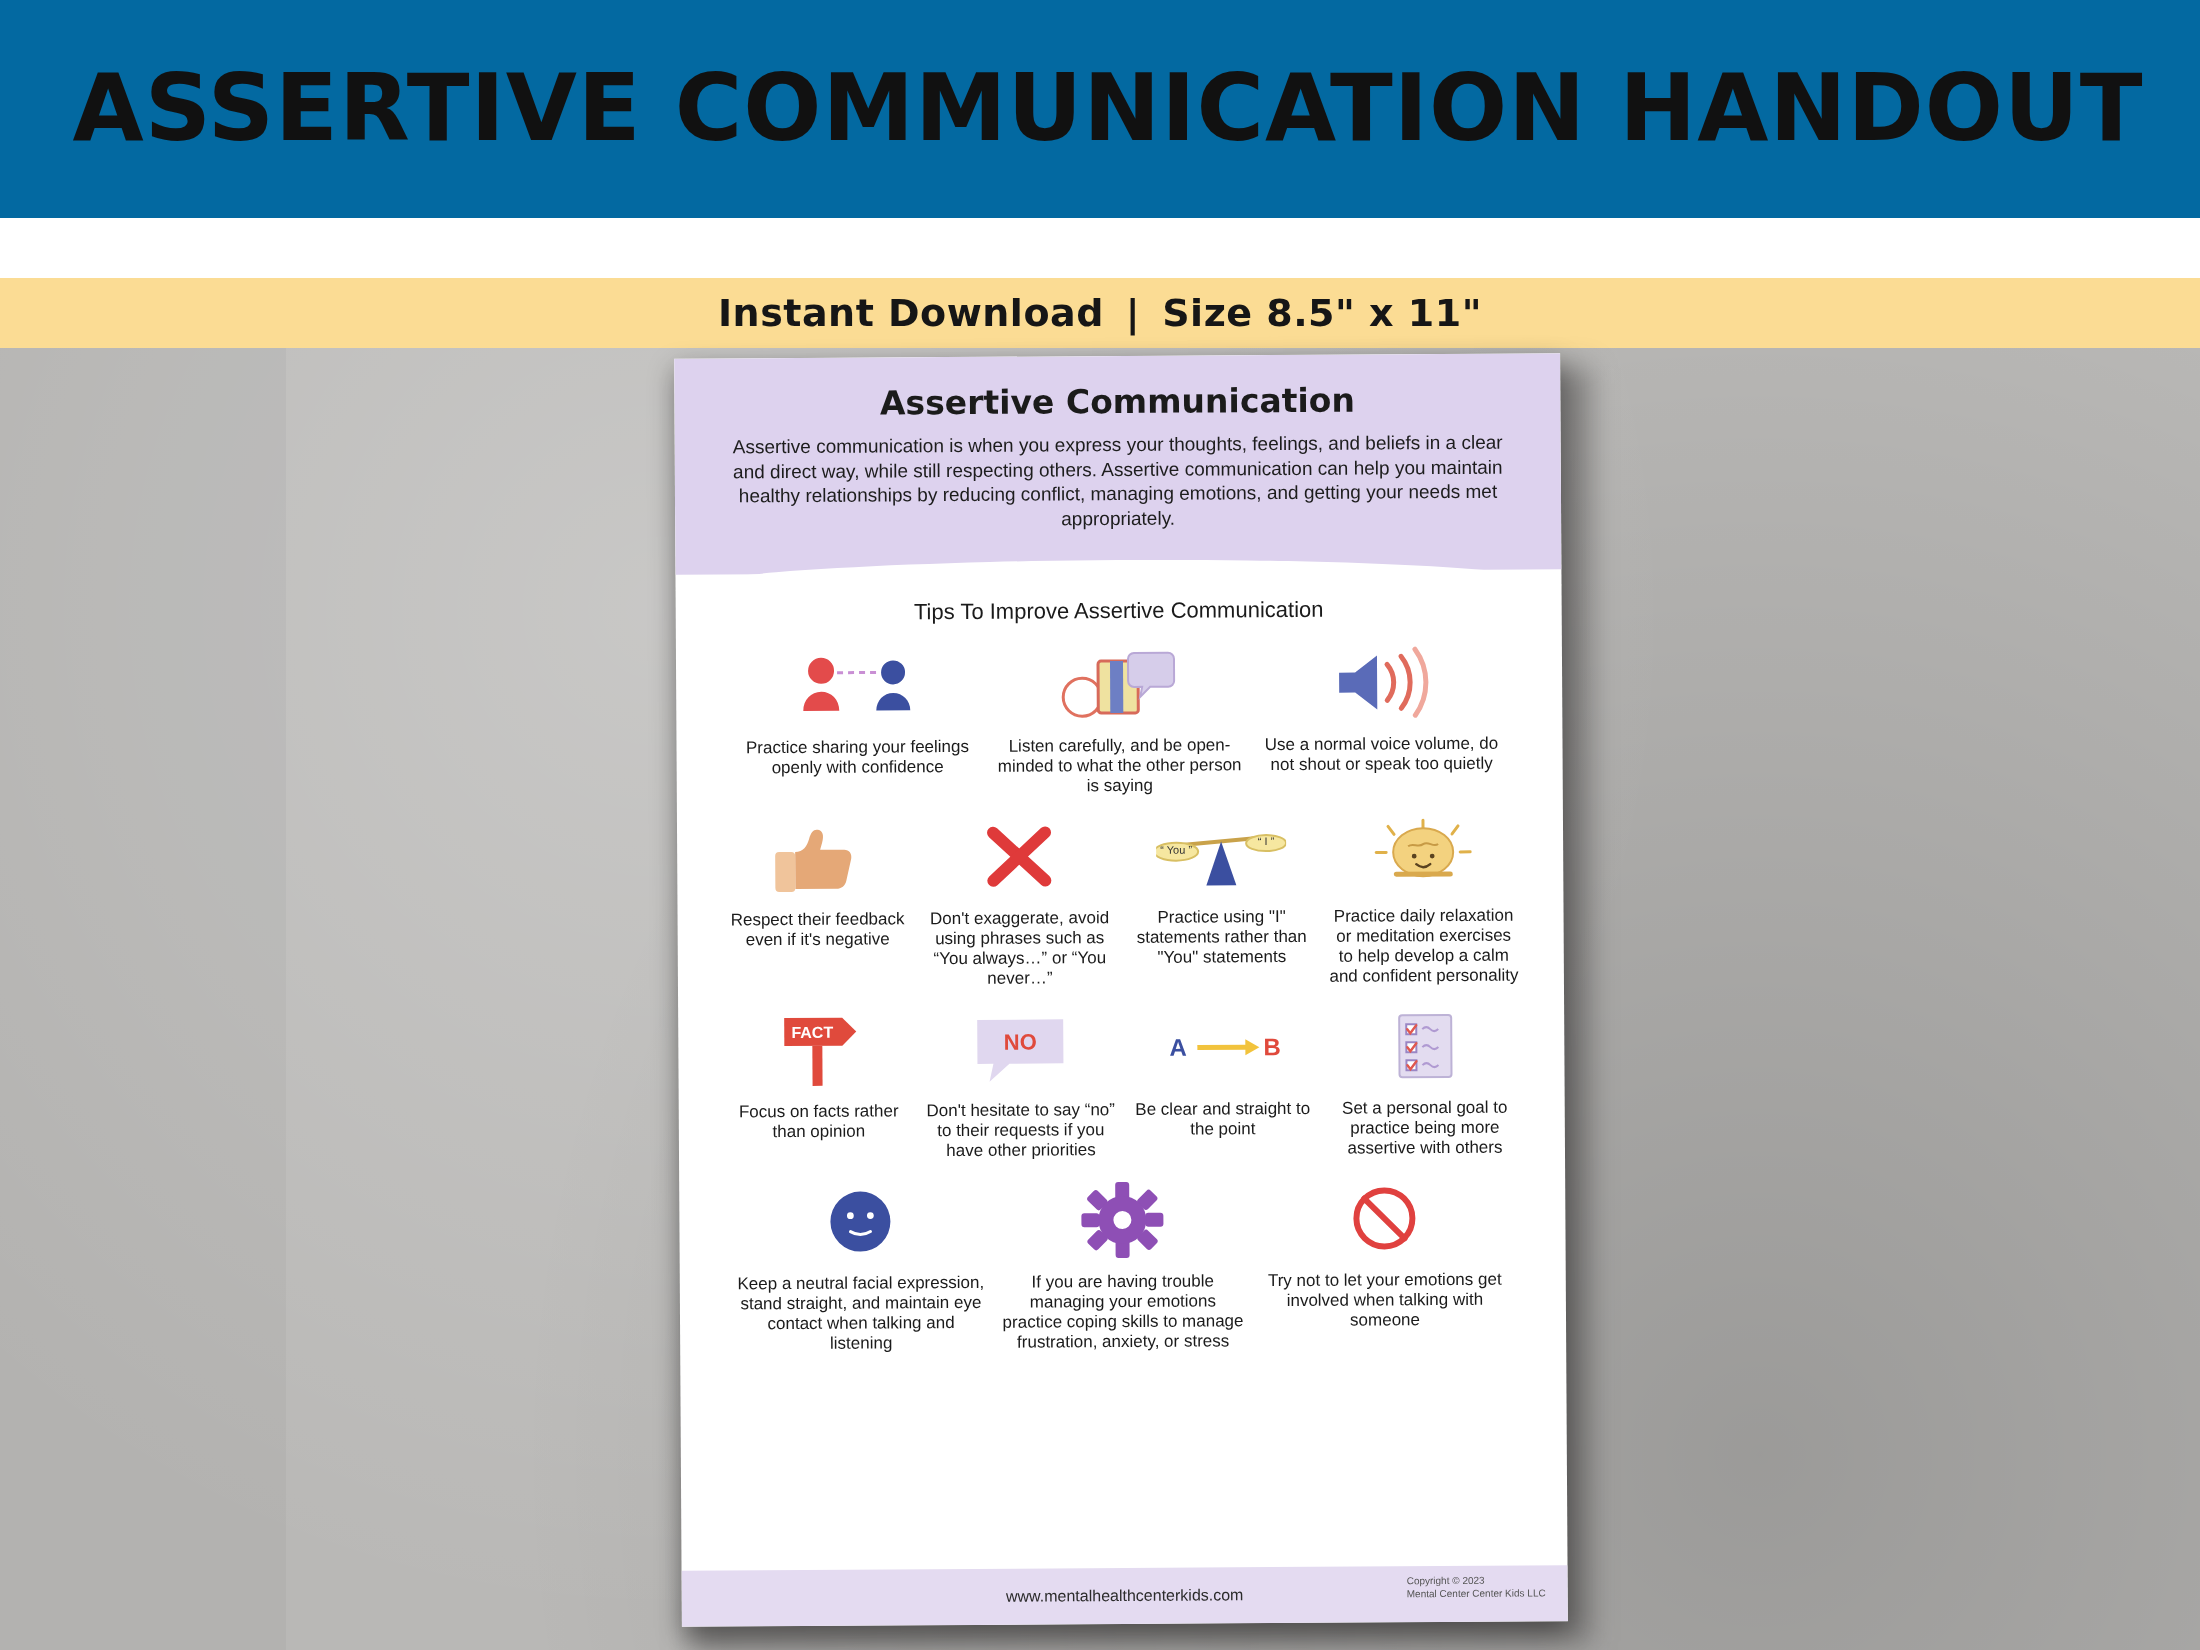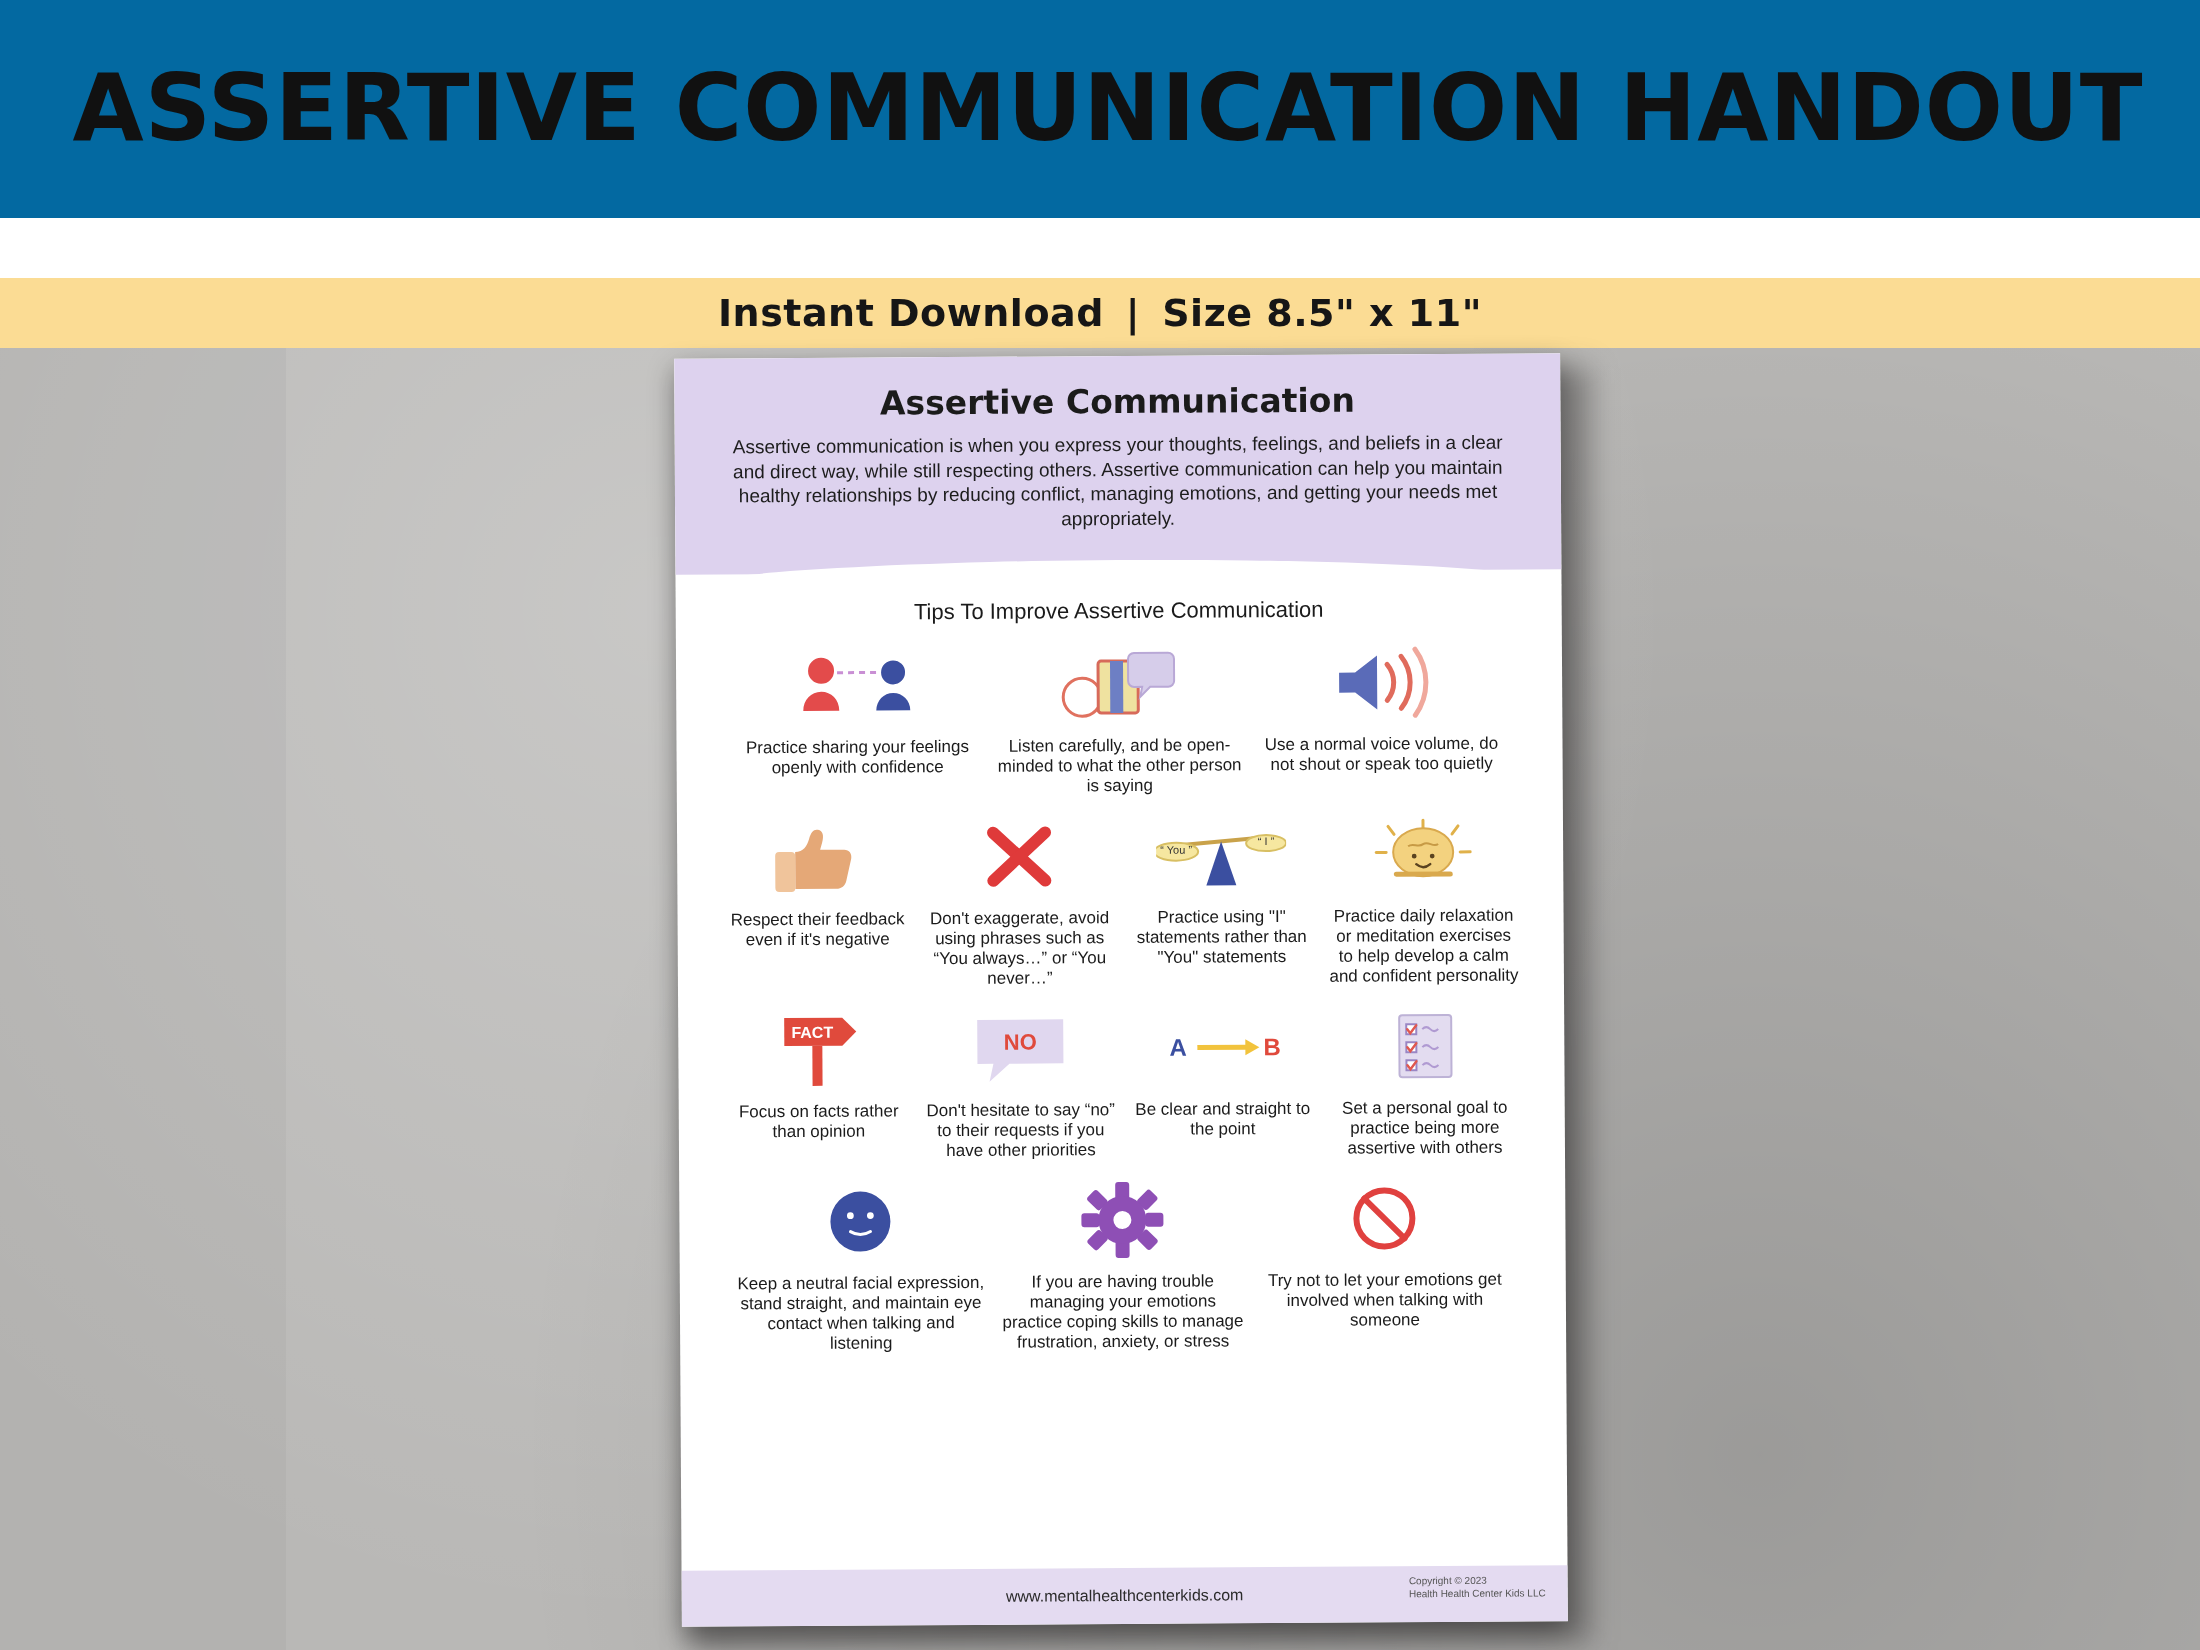--- a/index.html
+++ b/index.html
@@ -411,17 +411,17 @@
         <div class="cap">Try not to let your emotions get involved when talking with someone</div>
       </div>
     </div>
 
   </div>
 
   <div class="poster-footer">
     <span class="footer-url">www.mentalhealthcenterkids.com</span>
     <div class="footer-copy">
       <div>Copyright © 2023</div>
-      <div>Health Health Center Kids LLC</div>
+      <div>Mental Center Center Kids LLC</div>
     </div>
   </div>
 
 </div>
 
 </body></html>

